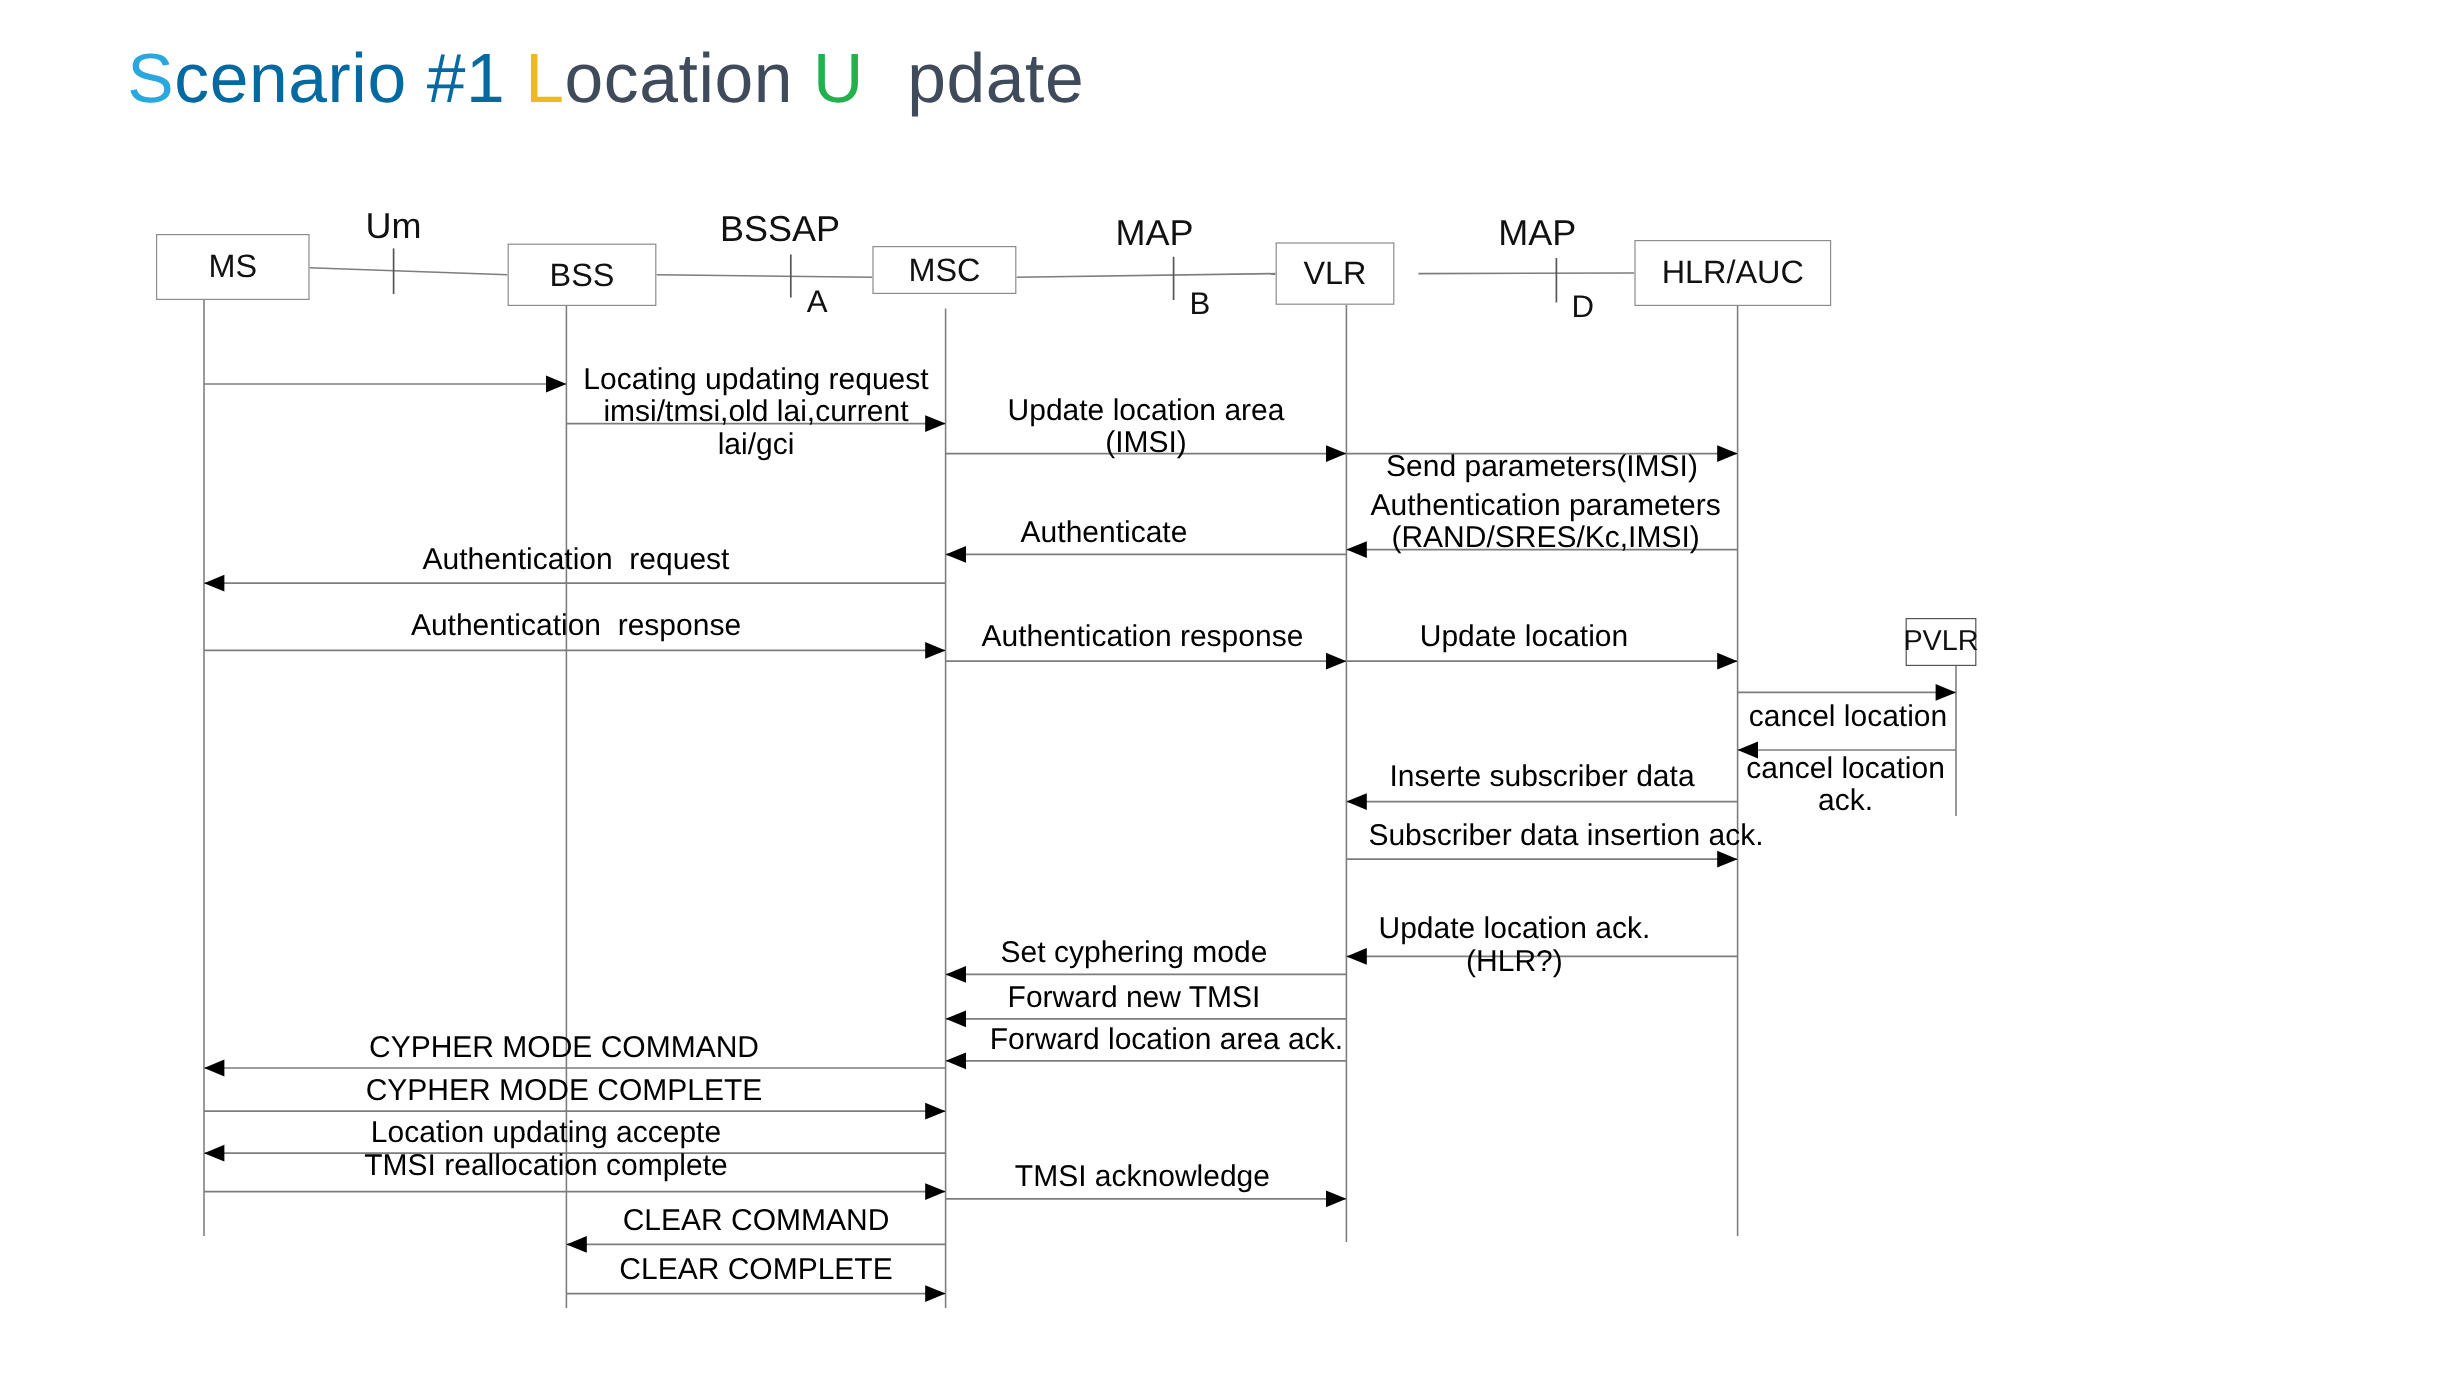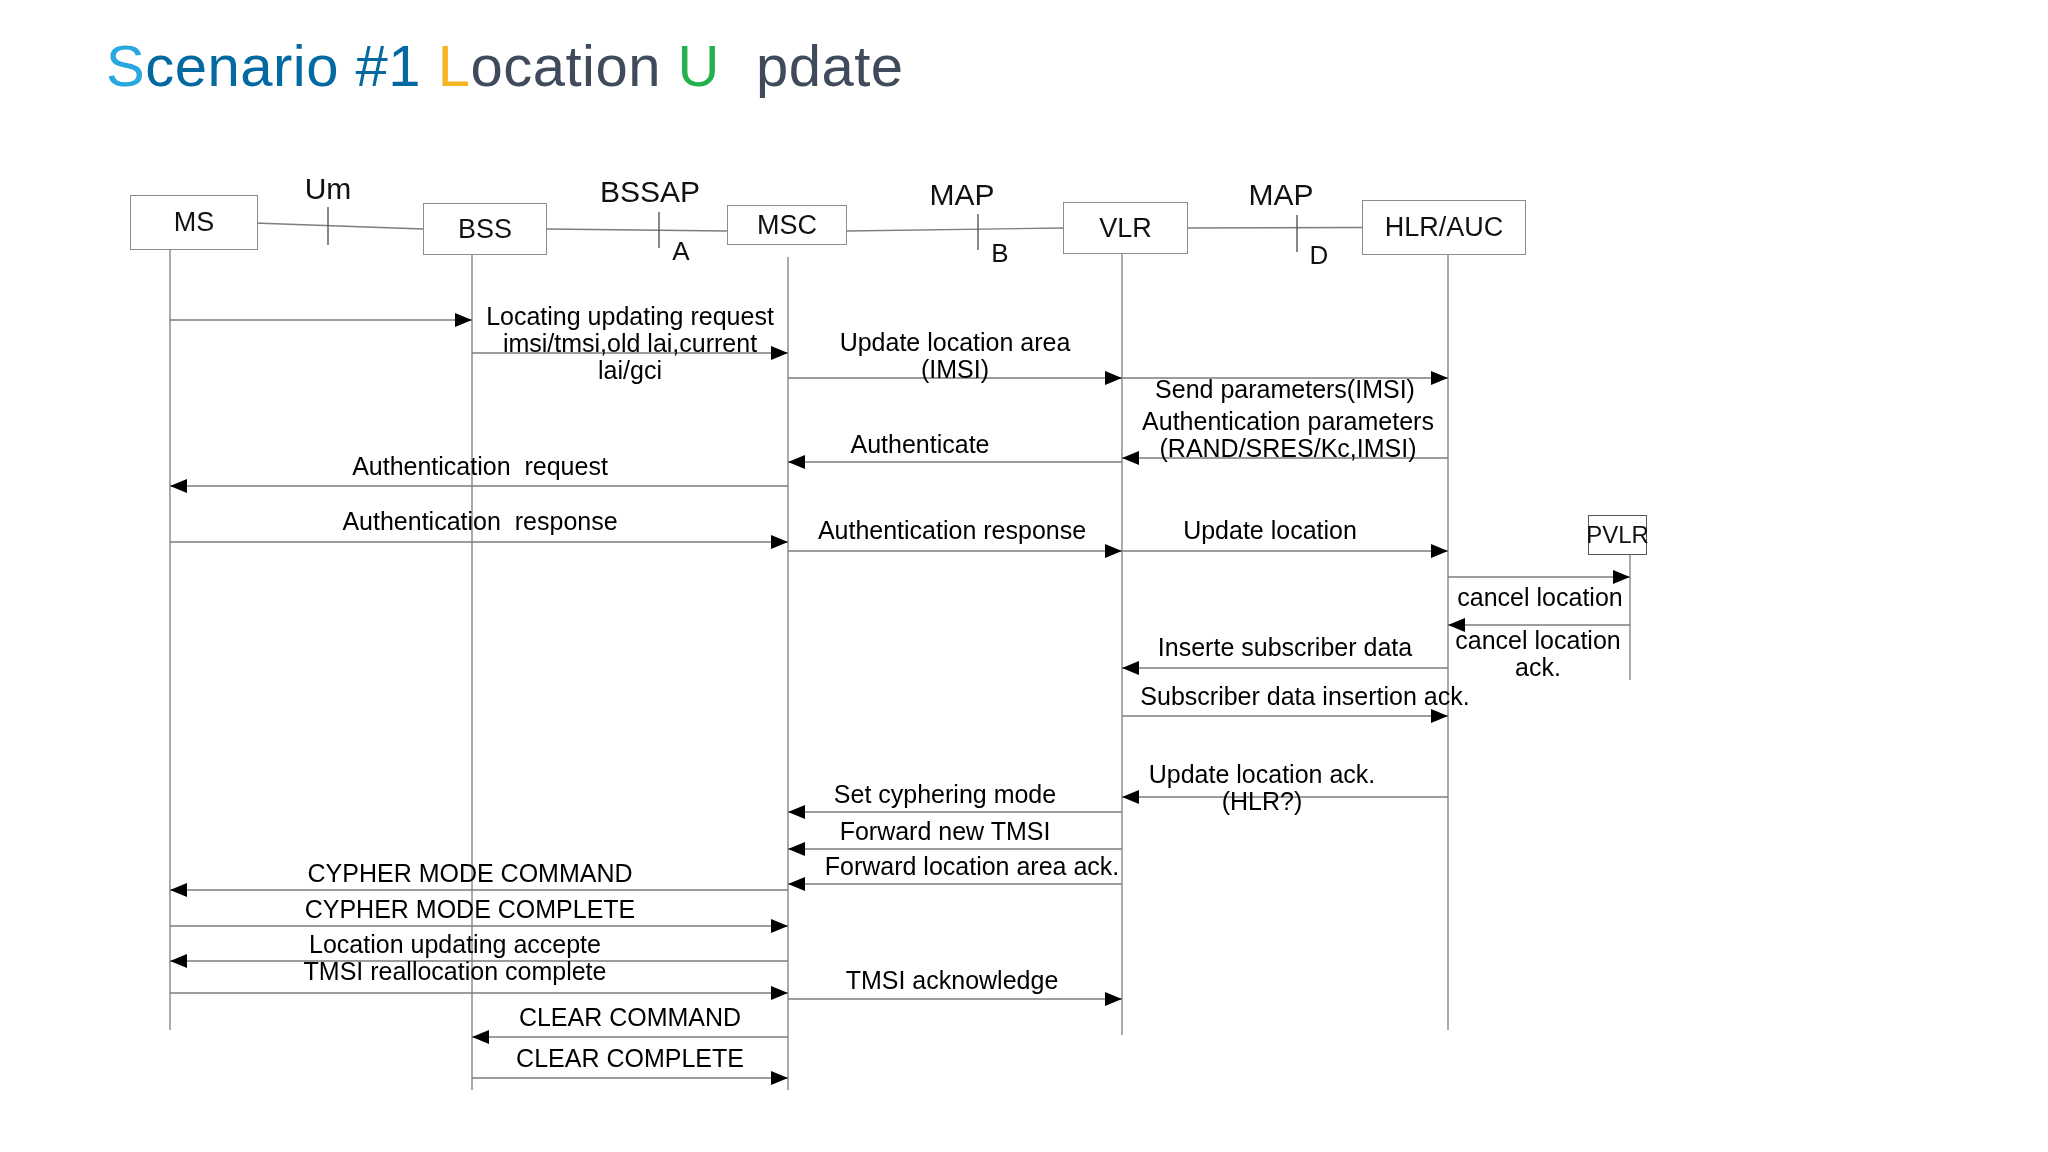--- a/index.html
+++ b/index.html
@@ -153,21 +153,21 @@
   <div class="iface-label" style="left: 328px; top: 172px;">Um</div>
       <div class="iface-label" style="left: 650px; top: 175px;">BSSAP</div>
       <div class="iface-letter" style="left: 681px; top: 236px;">A</div>
       <div class="iface-label" style="left: 962px; top: 178px;">MAP</div>
       <div class="iface-letter" style="left: 1000px; top: 238px;">B</div>
       <div class="iface-label" style="left: 1281px; top: 178px;">MAP</div>
       <div class="iface-letter" style="left: 1319px; top: 240px;">D</div>
       <div class="node-box" style="left: 110px; top: 195px; width: 128px; height: 55px; margin-left: 20px;">MS</div>
       <div class="node-box" style="left: 423px; top: 203px; width: 124px; height: 52px;">BSS</div>
       <div class="node-box" style="left: 727px; top: 205px; width: 120px; height: 40px;">MSC</div>
-      <div class="node-box" style="left: 1063px; top: 202px; width: 125px; height: 52px;">VLR</div>
+      <div class="node-box" style="left: 1063px; top: 202px; width: 99px; height: 52px;">VLR</div>
       <div class="node-box" style="left: 1362px; top: 200px; width: 164px; height: 55px;">HLR/AUC</div>
       <div class="pvlr-box" style="left: 1588px; top: 515px; width: 59px; height: 40px;">PVLR</div>
       <div class="msg-label center" style="left: 630px; top: 303px;">Locating updating request
 imsi/tmsi,old lai,current
 lai/gci</div>
       <div class="msg-label center" style="left: 955px; top: 329px;">Update location area
 (IMSI)</div>
       <div class="msg-label center" style="left: 1285px; top: 344px; margin-top: 32px;">Send parameters(IMSI)</div>
       <div class="msg-label center" style="left: 1288px; top: 408px;">Authentication parameters
 (RAND/SRES/Kc,IMSI)</div>

